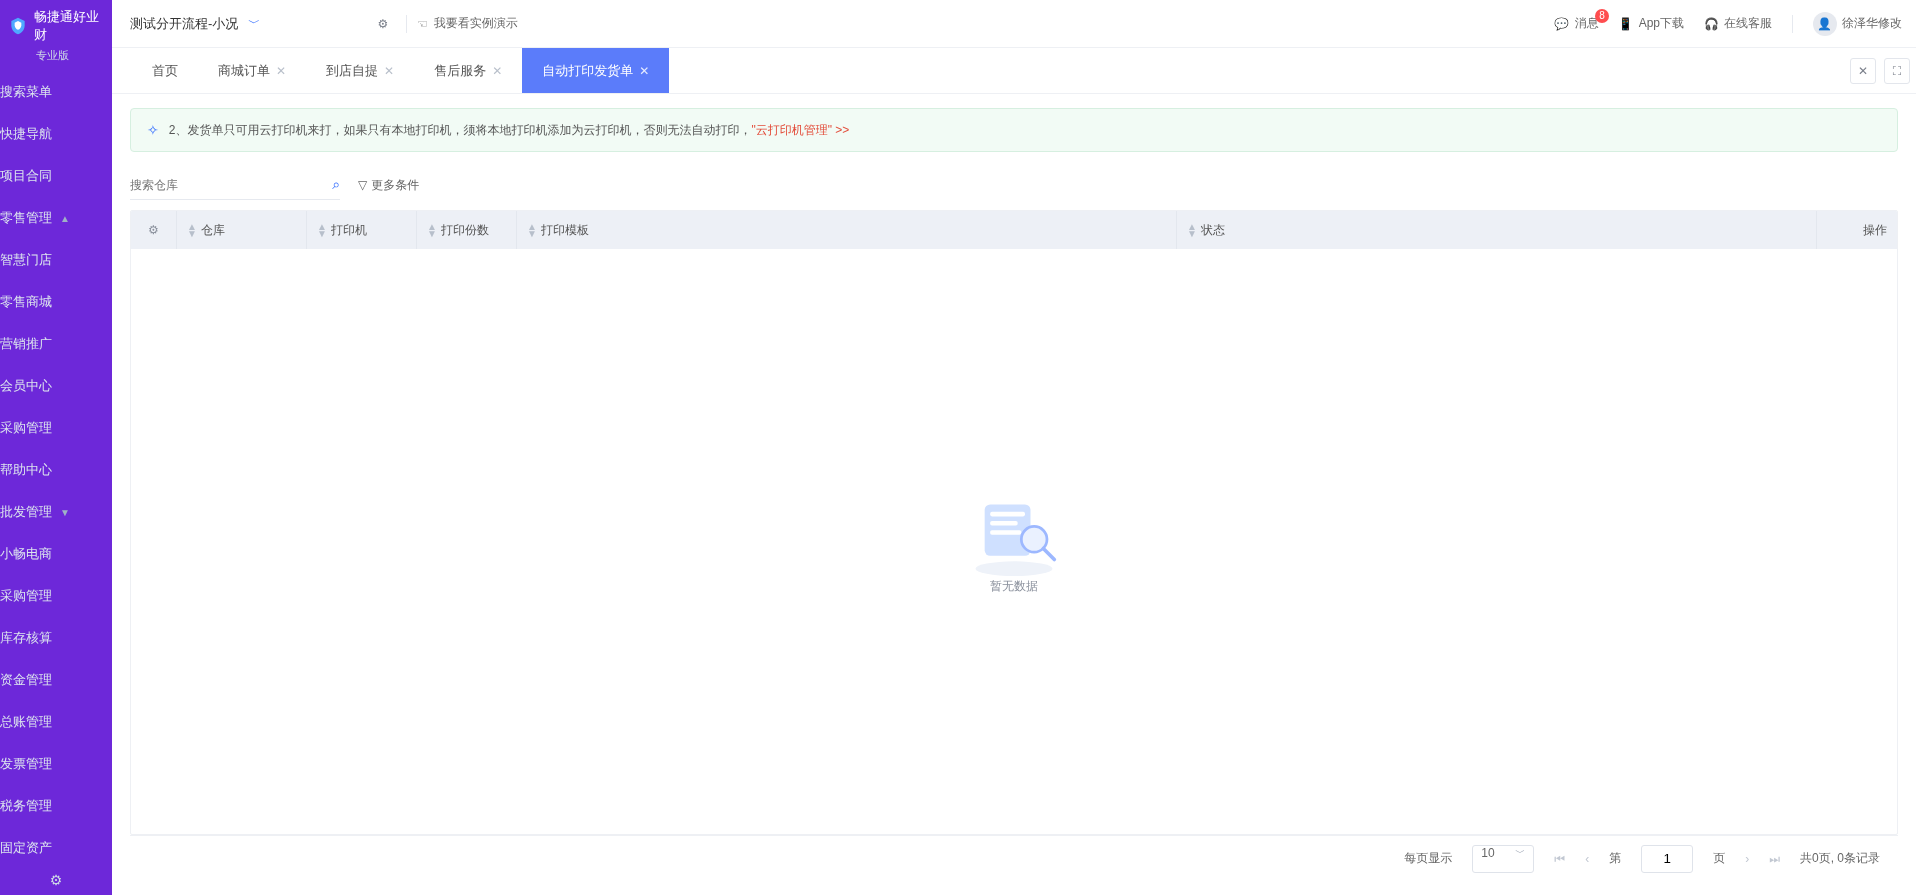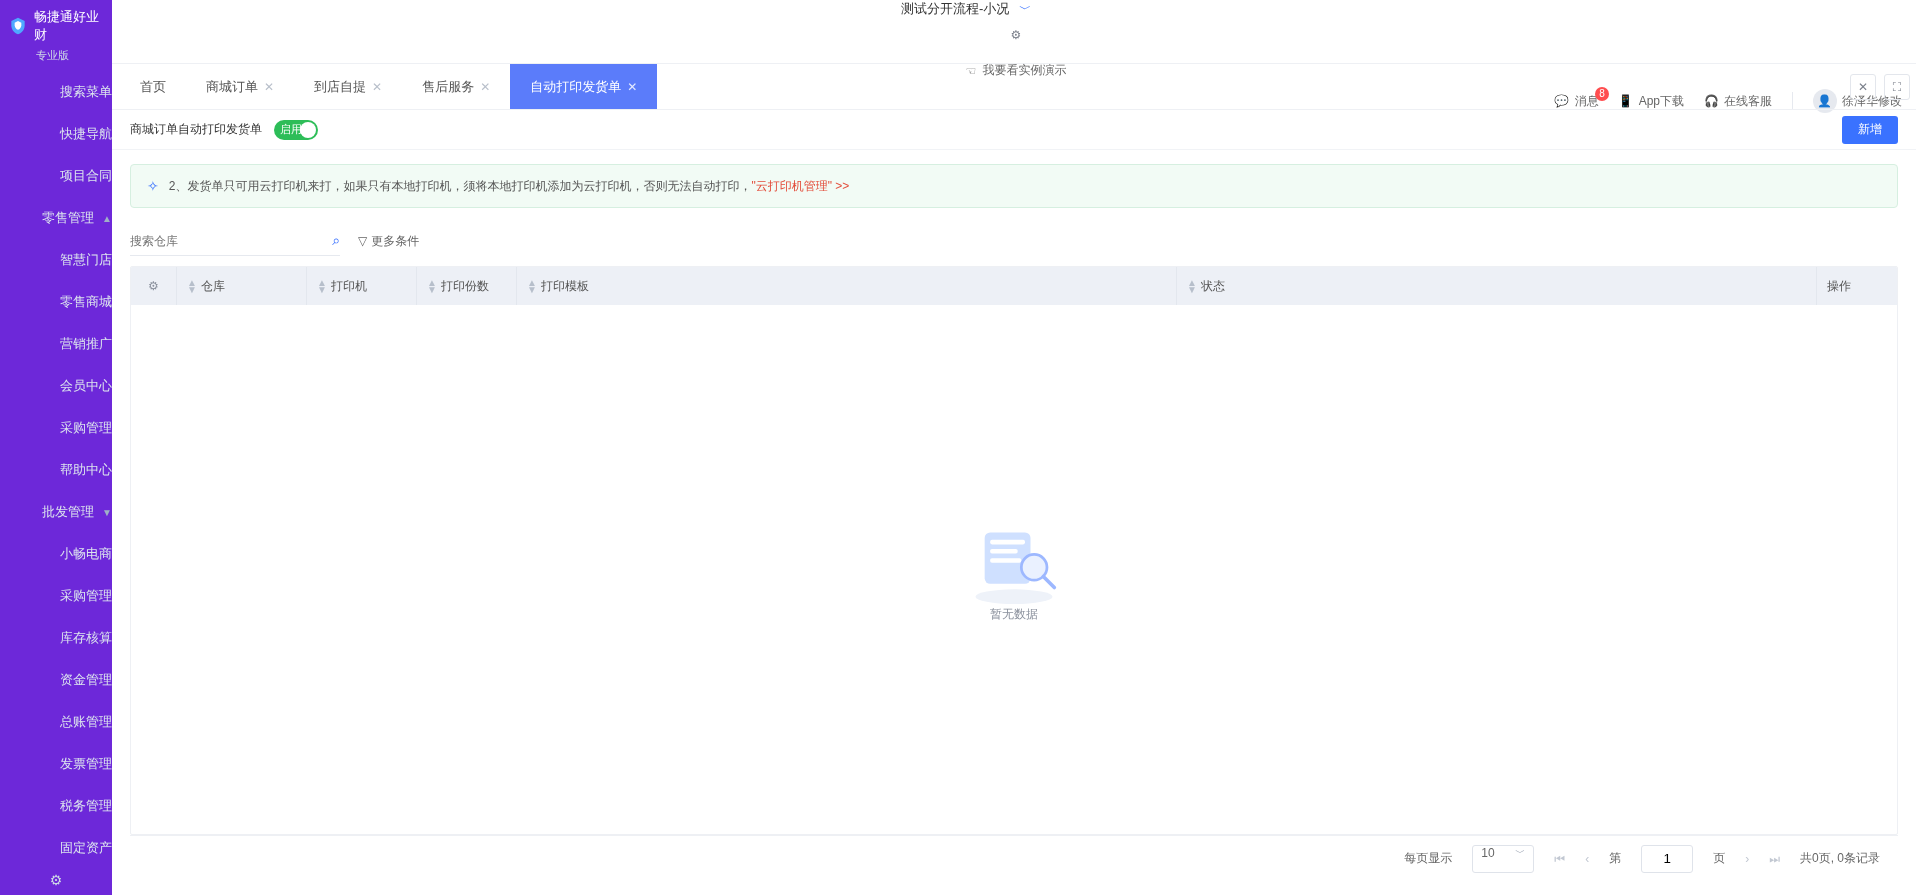--- a/index.html
+++ b/index.html
@@ -6,38 +6,38 @@
 body { font-family: "Microsoft YaHei", Arial, sans-serif; font-size: 12px; color: #333; background: #fff; overflow: hidden; }
 .app { display: flex; height: 895px; width: 1916px; }
 
 
 .sidebar { width: 112px; background: #6d28d9; color: #e9eef5; display: flex; flex-direction: column; }
 .brand { display: flex; align-items: center; gap: 6px; padding: 8px 8px 4px; }
 .brand-logo { width: 22px; height: 22px; display:inline-flex; align-items:center; justify-content:center; }
 .brand-text { font-size: 13px; color: #fff; font-weight: 500; }
 .brand-sub { font-size: 11px; color: #cfd9e6; padding: 0 8px 8px 36px; }
 .menu { flex: 1; overflow:hidden; }
-.menu-item { height: 42px; display:flex; align-items:center; justify-content:flex-end; gap:6px; color:#dce4ee; cursor:pointer; font-size:13px; }
+.menu-item { height: 42px; display:flex; align-items:center; justify-content:flex-start; gap:6px; color:#dce4ee; cursor:pointer; font-size:13px; }
 .menu-item .chev { font-size:10px; margin-left:2px; color:#9fb1c6;}
 .sidebar-footer { height:30px; display:flex; align-items:center; justify-content:center; }
 .gear { color:#cfd9e6; font-size:14px; cursor:pointer;}
 
 
-.header { height:64px; border-bottom:1px solid #eef0f4; display:flex; align-items:center; padding:0 14px 0 18px; gap:10px;flex-direction:column;}
+.header { height:48px; border-bottom:1px solid #eef0f4; display:flex; align-items:center; padding:0 14px 0 18px; gap:10px;}
 .bc-select { display:flex; align-items:center; gap:10px; color:#333; font-size:13px; width:230px;}
 .bc-chevron { color:#3a72ff; font-size:12px; }
 .header .ico-btn { width:26px; height:26px; display:inline-flex; align-items:center; justify-content:center; color:#7a7f8a; cursor:pointer; border-radius:4px;}
 .demo-link { display:flex; align-items:center; gap:6px; color:#666; cursor:pointer; font-size:12px;}
 .header-right { margin-left:auto; display:flex; align-items:center; gap:20px; color:#666;}
 .h-btn { display:flex; align-items:center; gap:5px; cursor:pointer; position:relative; }
 .badge { position:absolute; top:-6px; right:-10px; background:#ff4d4f; color:#fff; border-radius:8px; font-size:10px; padding:0 4px; line-height:14px; }
 .avatar { width:24px; height:24px; border-radius:50%; background:#e6e9ef; display:inline-flex; align-items:center; justify-content:center; color:#9aa3b2;}
 
 
-.tabs { height:46px; border-bottom:1px solid #eef0f4; display:flex; align-items:stretch; padding-left:8px; position:relative;}
+.tabs { height:46px; border-bottom:1px solid #eef0f4; display:flex; align-items:stretch; padding-left:20px; position:relative;}
 .tab { display:flex; align-items:center; gap:6px; padding:0 20px; color:#555; font-size:13px; cursor:pointer;}
 .tab .tab-close { color:#b8bfca; font-size:12px; cursor:pointer;}
 .tab.active { background:#5b7cfa; color:#fff;}
 .tab.active .tab-close { color:#e6ecff;}
 .tabs-right { position:absolute; right:6px; top:0; bottom:0; display:flex; align-items:center; gap:8px;}
 .tabs-right .sq { width:26px; height:26px; border:1px solid #e3e6ec; display:flex; align-items:center; justify-content:center; color:#7a7f8a; cursor:pointer; border-radius:3px;}
 
 
 .subbar { height:40px; display:flex; align-items:center; padding:0 18px; border-bottom:1px solid #f1f3f6; gap:12px;}
 .switch { width:44px; height:20px; border-radius:10px; background:#2dbd58; position:relative; cursor:pointer;}
@@ -217,28 +217,20 @@
         <div class="tab active">
           <span>自动打印发货单</span>
           <span class="tab-close">✕</span>
         </div>
         <div class="tabs-right">
         <span class="sq">✕</span>
         <span class="sq">⛶</span>
       </div>
     </div>
 
-    <div class="subbar">
-      <span>商城订单自动打印发货单</span>
-      <div class="switch">
-        <span class="lbl">启用</span>
-        <span class="knob"></span>
-      </div>
-      <button class="btn-primary">新增</button>
-    </div>
 
     <div class="content">
       <div class="tipbox">
         <span class="tip-icon">✧</span>
         <div class="tip-lines">
           <div>
             <span>2、发货单只可用云打印机来打，如果只有本地打印机，须将本地打印机添加为云打印机，否则无法自动打印，</span><a class="red">"云打印机管理" &gt;&gt;</a>
           </div>
         </div>
       </div>
@@ -285,21 +277,21 @@
               </span>
               <span>打印模板</span>
             </div>
           <div class="th" style="width:640px">
               <span class="sort">
                 <span>▲</span>
                 <span>▼</span>
               </span>
               <span>状态</span>
             </div>
-          <div class="th" style="width:80px;justify-content:flex-start">
+          <div class="th" style="width:80px;justify-content:flex-end">
               <span>操作</span>
             </div>
         </div>
         <div class="tbody">
           <div class="empty-ill">
             <svg viewBox="0 0 120 100">
                 <ellipse cx="60" cy="88" rx="42" ry="8" fill="#eef2f9"></ellipse>
                 <rect x="28" y="18" width="50" height="56" rx="6" fill="#cfe0ff"></rect>
                 <rect x="34" y="26" width="38" height="5" rx="2" fill="#fff"></rect>
                 <rect x="34" y="36" width="30" height="5" rx="2" fill="#fff"></rect>

